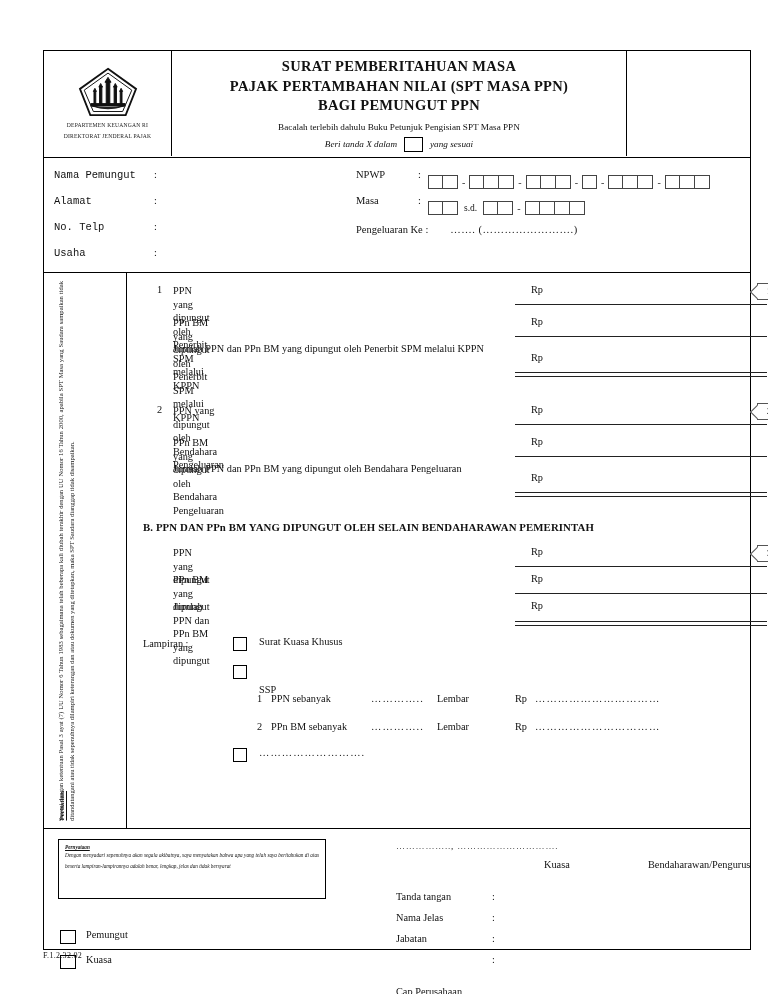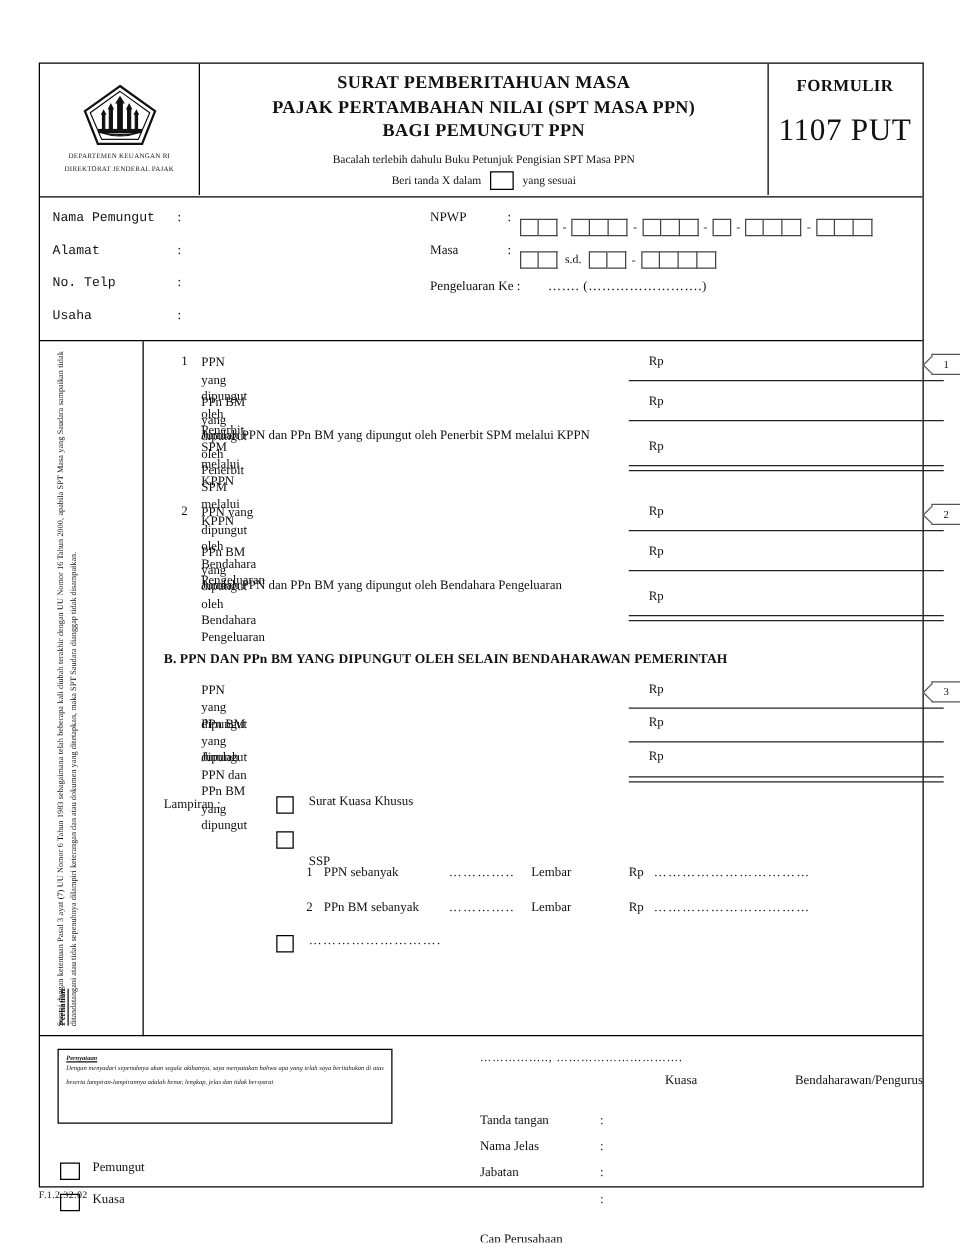--- a/index.html
+++ b/index.html
@@ -1,33 +1,33 @@
 <!DOCTYPE html>
 <html><head>
 <meta charset="utf-8">
 <style>
   html,body{margin:0;padding:0;background:#fff;}
   body{width:768px;height:994px;font-family:"Liberation Serif",serif;color:#111;position:relative;overflow:hidden;}
-  .page{position:absolute;left:0;top:0;width:640px;height:994px;}
+  .page{position:absolute;left:12px;top:0;width:640px;height:994px;}
 
   
   .frame{position:absolute;left:31px;top:50px;width:706px;height:898px;border:1.5px solid #000;}
 
   
   .hdr{position:absolute;left:0;top:0;width:706px;height:107px;border-bottom:1.5px solid #000;box-sizing:border-box;}
   .logo-cell{position:absolute;left:0;top:0;width:128px;height:105px;border-right:1.5px solid #000;box-sizing:border-box;
              display:flex;flex-direction:column;align-items:center;justify-content:center;}
   .logo-emblem{width:62px;height:50px;margin-top:2px;}
   .logo-txt{font-size:5.6px;letter-spacing:.2px;text-align:center;line-height:1.9;margin-top:3px;color:#222;}
 
   .title-cell{position:absolute;left:128px;top:0;width:455px;height:105px;border-right:1.5px solid #000;box-sizing:border-box;
               text-align:center;padding-top:6px;}
   .t1{font-weight:bold;font-size:14.5px;letter-spacing:.3px;line-height:1.36;}
   .t-sub{font-size:9.2px;margin-top:5px;line-height:1.5;}
-  .tick-row{display:flex;align-items:center;justify-content:center;gap:7px;font-size:9.2px;margin-top:2px;}
+  .tick-row{display:flex;align-items:center;justify-content:center;gap:7px;font-size:9.2px;margin-top:2px;font-style:italic;}
   .tick-box{display:inline-block;width:17px;height:13px;border:1px solid #000;}
 
   .form-cell{position:absolute;left:584px;top:0;width:120px;height:105px;box-sizing:border-box;text-align:center;}
   .form-lbl{font-weight:bold;font-size:13.5px;margin-top:10px;letter-spacing:.3px;}
   .form-no{font-size:25px;margin-top:14px;letter-spacing:.5px;}
 
   
   .ident{position:absolute;left:0;top:107px;width:706px;height:115px;border-bottom:1.5px solid #000;box-sizing:border-box;}
   .idleft{position:absolute;left:10px;top:11px;width:300px;}
   .idrow{display:flex;font-size:10.5px;height:26px;align-items:flex-start;}
@@ -125,24 +125,20 @@
         <div class="t1">PAJAK PERTAMBAHAN NILAI (SPT MASA PPN)</div>
         <div class="t1">BAGI PEMUNGUT PPN</div>
         <div class="t-sub">Bacalah terlebih dahulu Buku Petunjuk Pengisian SPT Masa PPN</div>
         <div class="tick-row">
           <span>Beri  tanda X dalam</span>
           <span class="tick-box"></span>
           <span>yang sesuai</span>
         </div>
       </div>
 
-      <div class="form-cell">
-        <div class="form-lbl">FORMULIR</div>
-        <div class="form-no">1107 PUT</div>
-      </div>
     </div>
 
     <div class="ident">
       <div class="idleft">
         <div class="idrow">
           <span class="lb">Nama Pemungut</span>
           <span class="cl">:</span>
           <span></span>
         </div>
         <div class="idrow">

